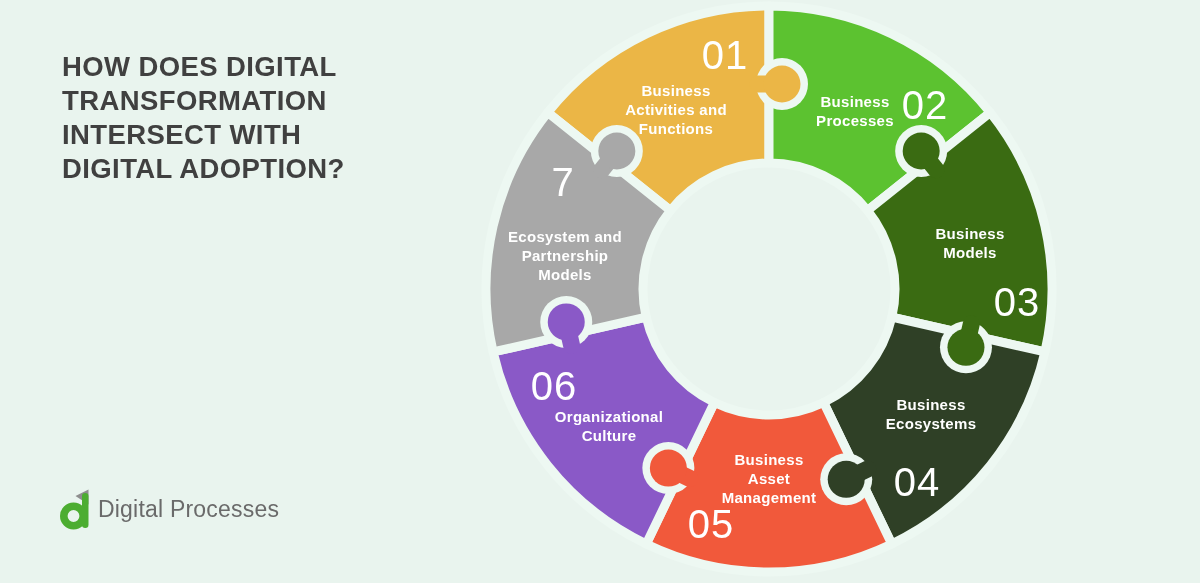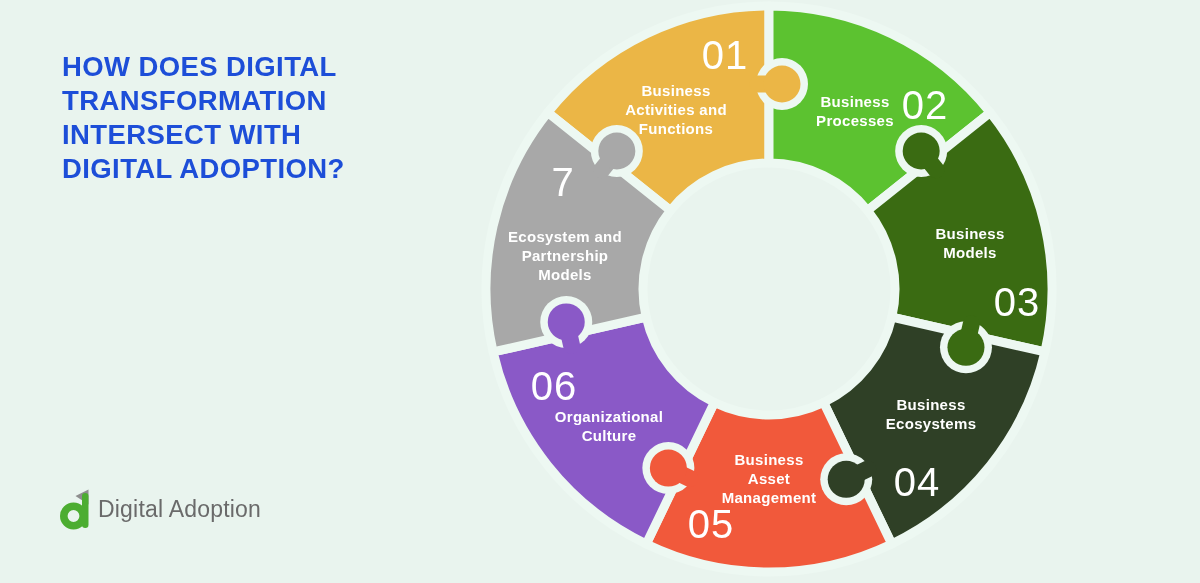--- a/index.html
+++ b/index.html
@@ -4,21 +4,21 @@
 <style>
   html,body{margin:0;padding:0;}
   body{
     width:1200px;height:583px;position:relative;overflow:hidden;
     background:#E9F4EE;
     font-family:"Liberation Sans", sans-serif;
   }
   .title{
     position:absolute;left:62px;top:50px;width:350px;
     font-size:27.5px;line-height:34px;font-weight:bold;
-    letter-spacing:0.4px;color:#1d4ed8;
+    letter-spacing:0.4px;color:#404040;
     white-space:pre-line;
   }
   .brand{
     position:absolute;left:60px;top:488px;
     display:flex;align-items:center;gap:7px;
   }
   .brand-text{
     font-size:23px;color:#6A6A6A;letter-spacing:0.2px;
   }
   svg.ring{position:absolute;left:0;top:0;}
@@ -90,14 +90,14 @@
     <text x="563" y="182" class="num" text-anchor="middle" dy="0.36em">7</text>
     <text class="lbl" text-anchor="middle"><tspan x="565" y="242">Ecosystem and</tspan><tspan x="565" y="261">Partnership</tspan><tspan x="565" y="280">Models</tspan></text>
   </svg>
 
 <div class="brand">
   <svg width="31" height="42" viewBox="0 0 31 42">
     <polygon points="28.5,1.5 28.5,16.5 15.5,8" fill="#8E8E8E"></polygon>
     <rect x="22" y="5" width="6.5" height="35" rx="3.2" fill="#4CAD31"></rect>
     <circle cx="13.5" cy="28" r="9.7" fill="none" stroke="#4CAD31" stroke-width="7.6"></circle>
   </svg>
-  <span class="brand-text">Digital Adoption</span>
+  <span class="brand-text">Digital Processes</span>
 </div>
 
 </body></html>

